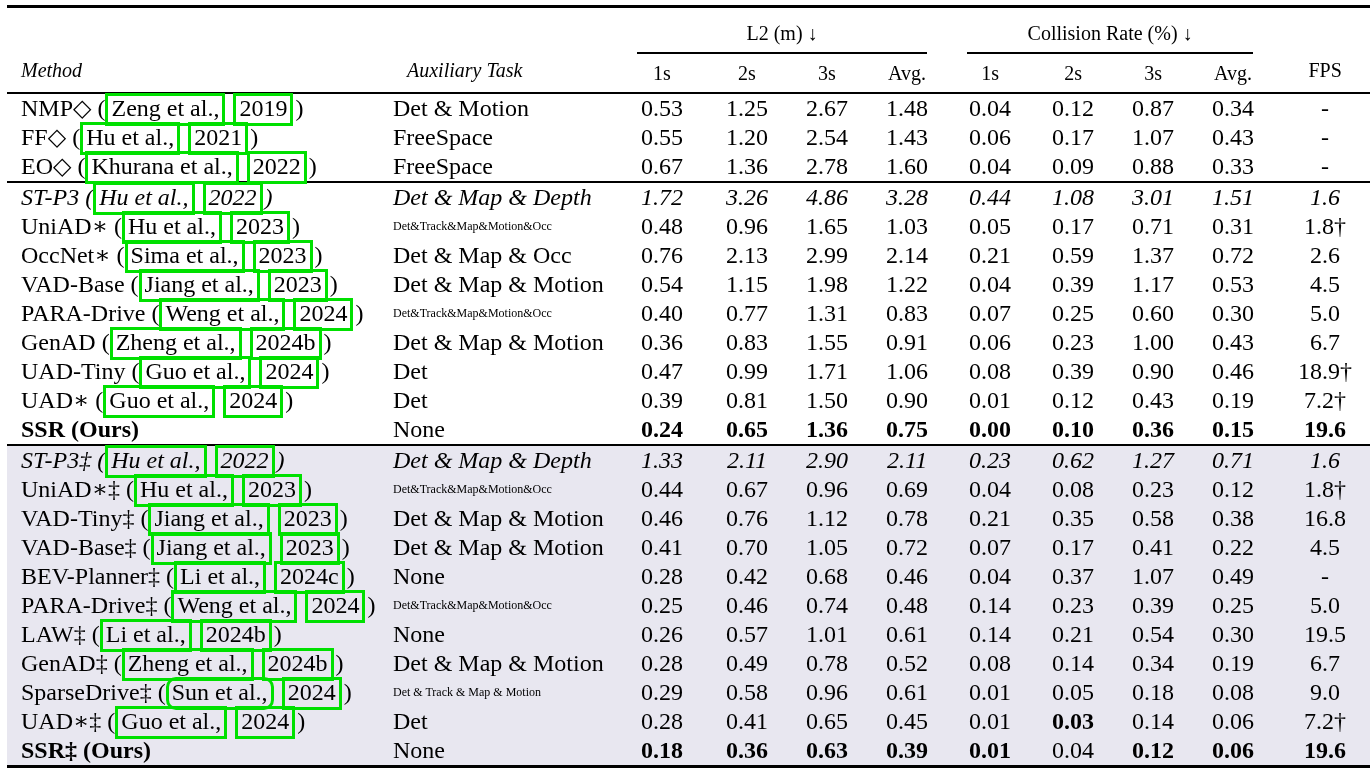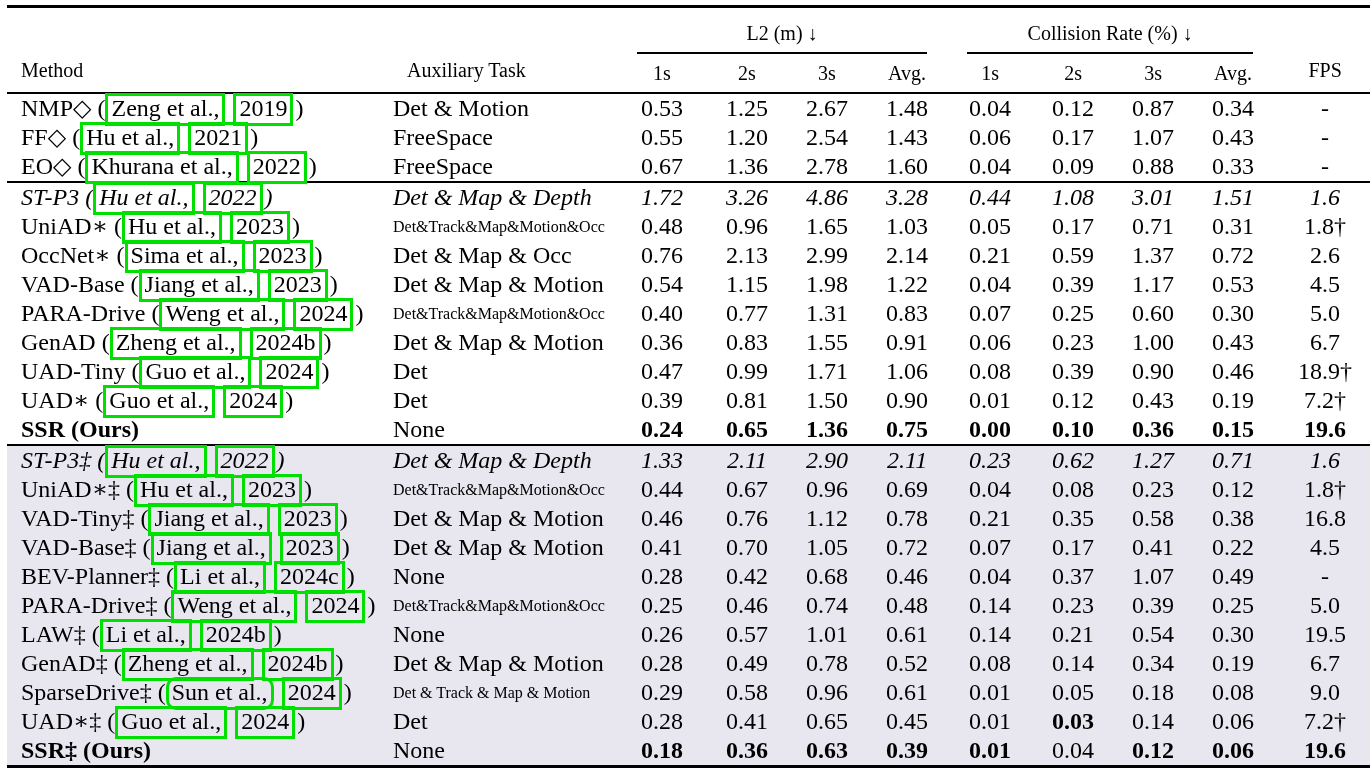--- a/index.html
+++ b/index.html
@@ -7,31 +7,31 @@
   table{border-collapse:collapse;table-layout:fixed;width:1356px;margin:5px 7px 0 7px;
         border-top:3px solid #000;border-bottom:3px solid #000;}
   col.c-method{width:386px;}
   col.c-aux{width:224px;}
   col.c-v0{width:90px;}
   col.c-v{width:80px;}
   col.c-v4{width:86px;}
   col.c-fps{width:104px;}
   thead th{font-weight:normal;font-size:20px;padding:0;}
   thead{border-bottom:2px solid #000;}
-  th.left{text-align:left;padding-left:14px;}
+  th.left{text-align:left;padding-left:14px;font-style:italic;}
   th.rowspan{vertical-align:middle;padding-bottom:10px;}
   tr.hrow1 th{height:46px;vertical-align:bottom;}
   tr.hrow2 th{height:38px;vertical-align:middle;margin-top:26px;}
   .group-head{border-bottom:2px solid #000;margin:0 20px;padding-bottom:7px;white-space:nowrap;}
   td{font-size:24px;text-align:center;padding:0;height:29px;line-height:29px;white-space:nowrap;}
   td.method-cell{text-align:left;padding-left:14px;overflow:visible;}
   td.aux-cell{text-align:left;}
   tr.shaded{background:#e8e7f0;}
   tr.group-start td{border-top:2px solid #000;font-style:italic;}
-  .aux-small{font-size:16px;}
+  .aux-small{font-size:12px;}
   .bold{font-weight:bold;}
   .cite-box{display:inline-block;border:3px solid #00e000;padding:0 3px 2px 3px;
             margin:-7px 2px -7px 0;line-height:25px;vertical-align:baseline;}
 </style>
 </head>
 <body>
 
 <table>
   <colgroup>
     <col class="c-method">

